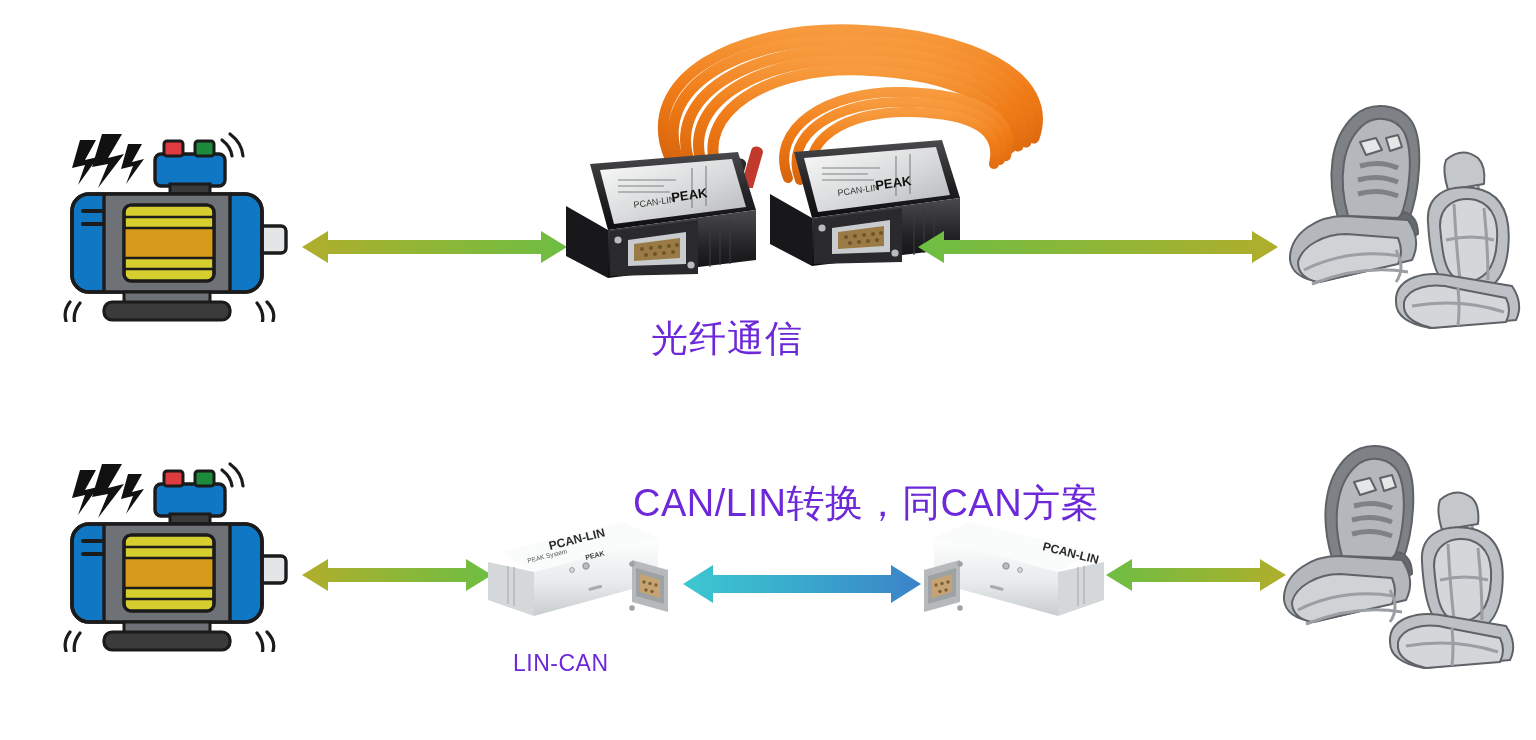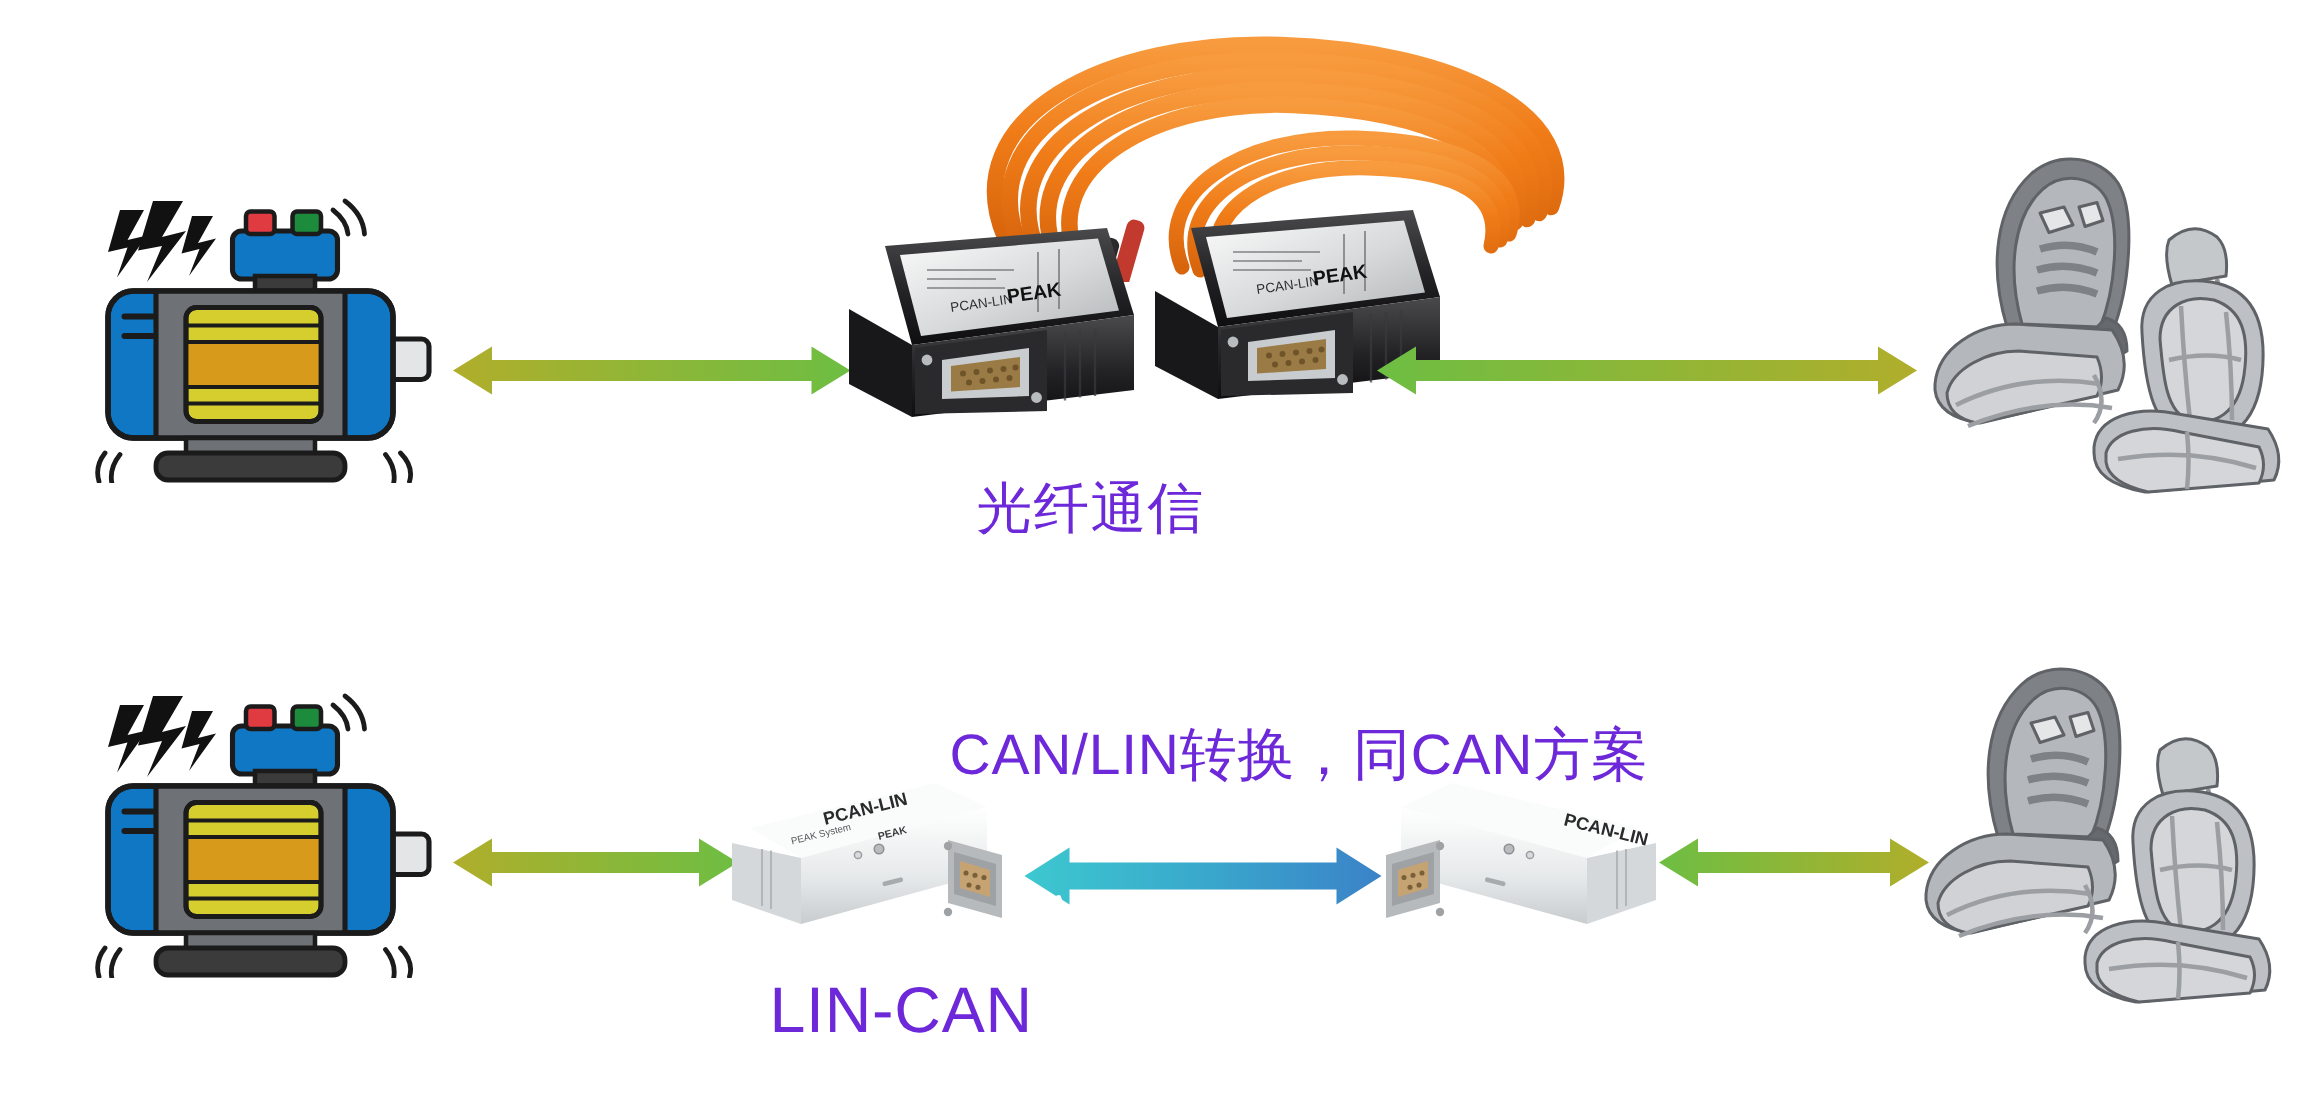--- a/index.html
+++ b/index.html
@@ -40,21 +40,21 @@
 
   
   .caption {
     position: absolute;
     color: #6d28d9;
     white-space: nowrap;
     font-family: "Liberation Sans", sans-serif;
   }
   .caption-cn   { font-size: 37px; letter-spacing: 1px; }
   .caption-mid  { font-size: 38px; letter-spacing: .5px; }
-  .caption-dev  { font-size: 43px; letter-spacing: .5px; }
+  .caption-dev  { font-size: 23px; letter-spacing: .5px; }
 </style>
 </head>
 <body>
 
 <div id="stage">
 
   <div class="motor" style="left:52px; top:122px;">
     <svg viewBox="0 0 260 200" xmlns="http://www.w3.org/2000/svg">
       <g stroke="#1b1b1b" stroke-width="3.2" fill="none" stroke-linecap="round">
         <path d="M18 180 q-7 9 -4 19"></path>

